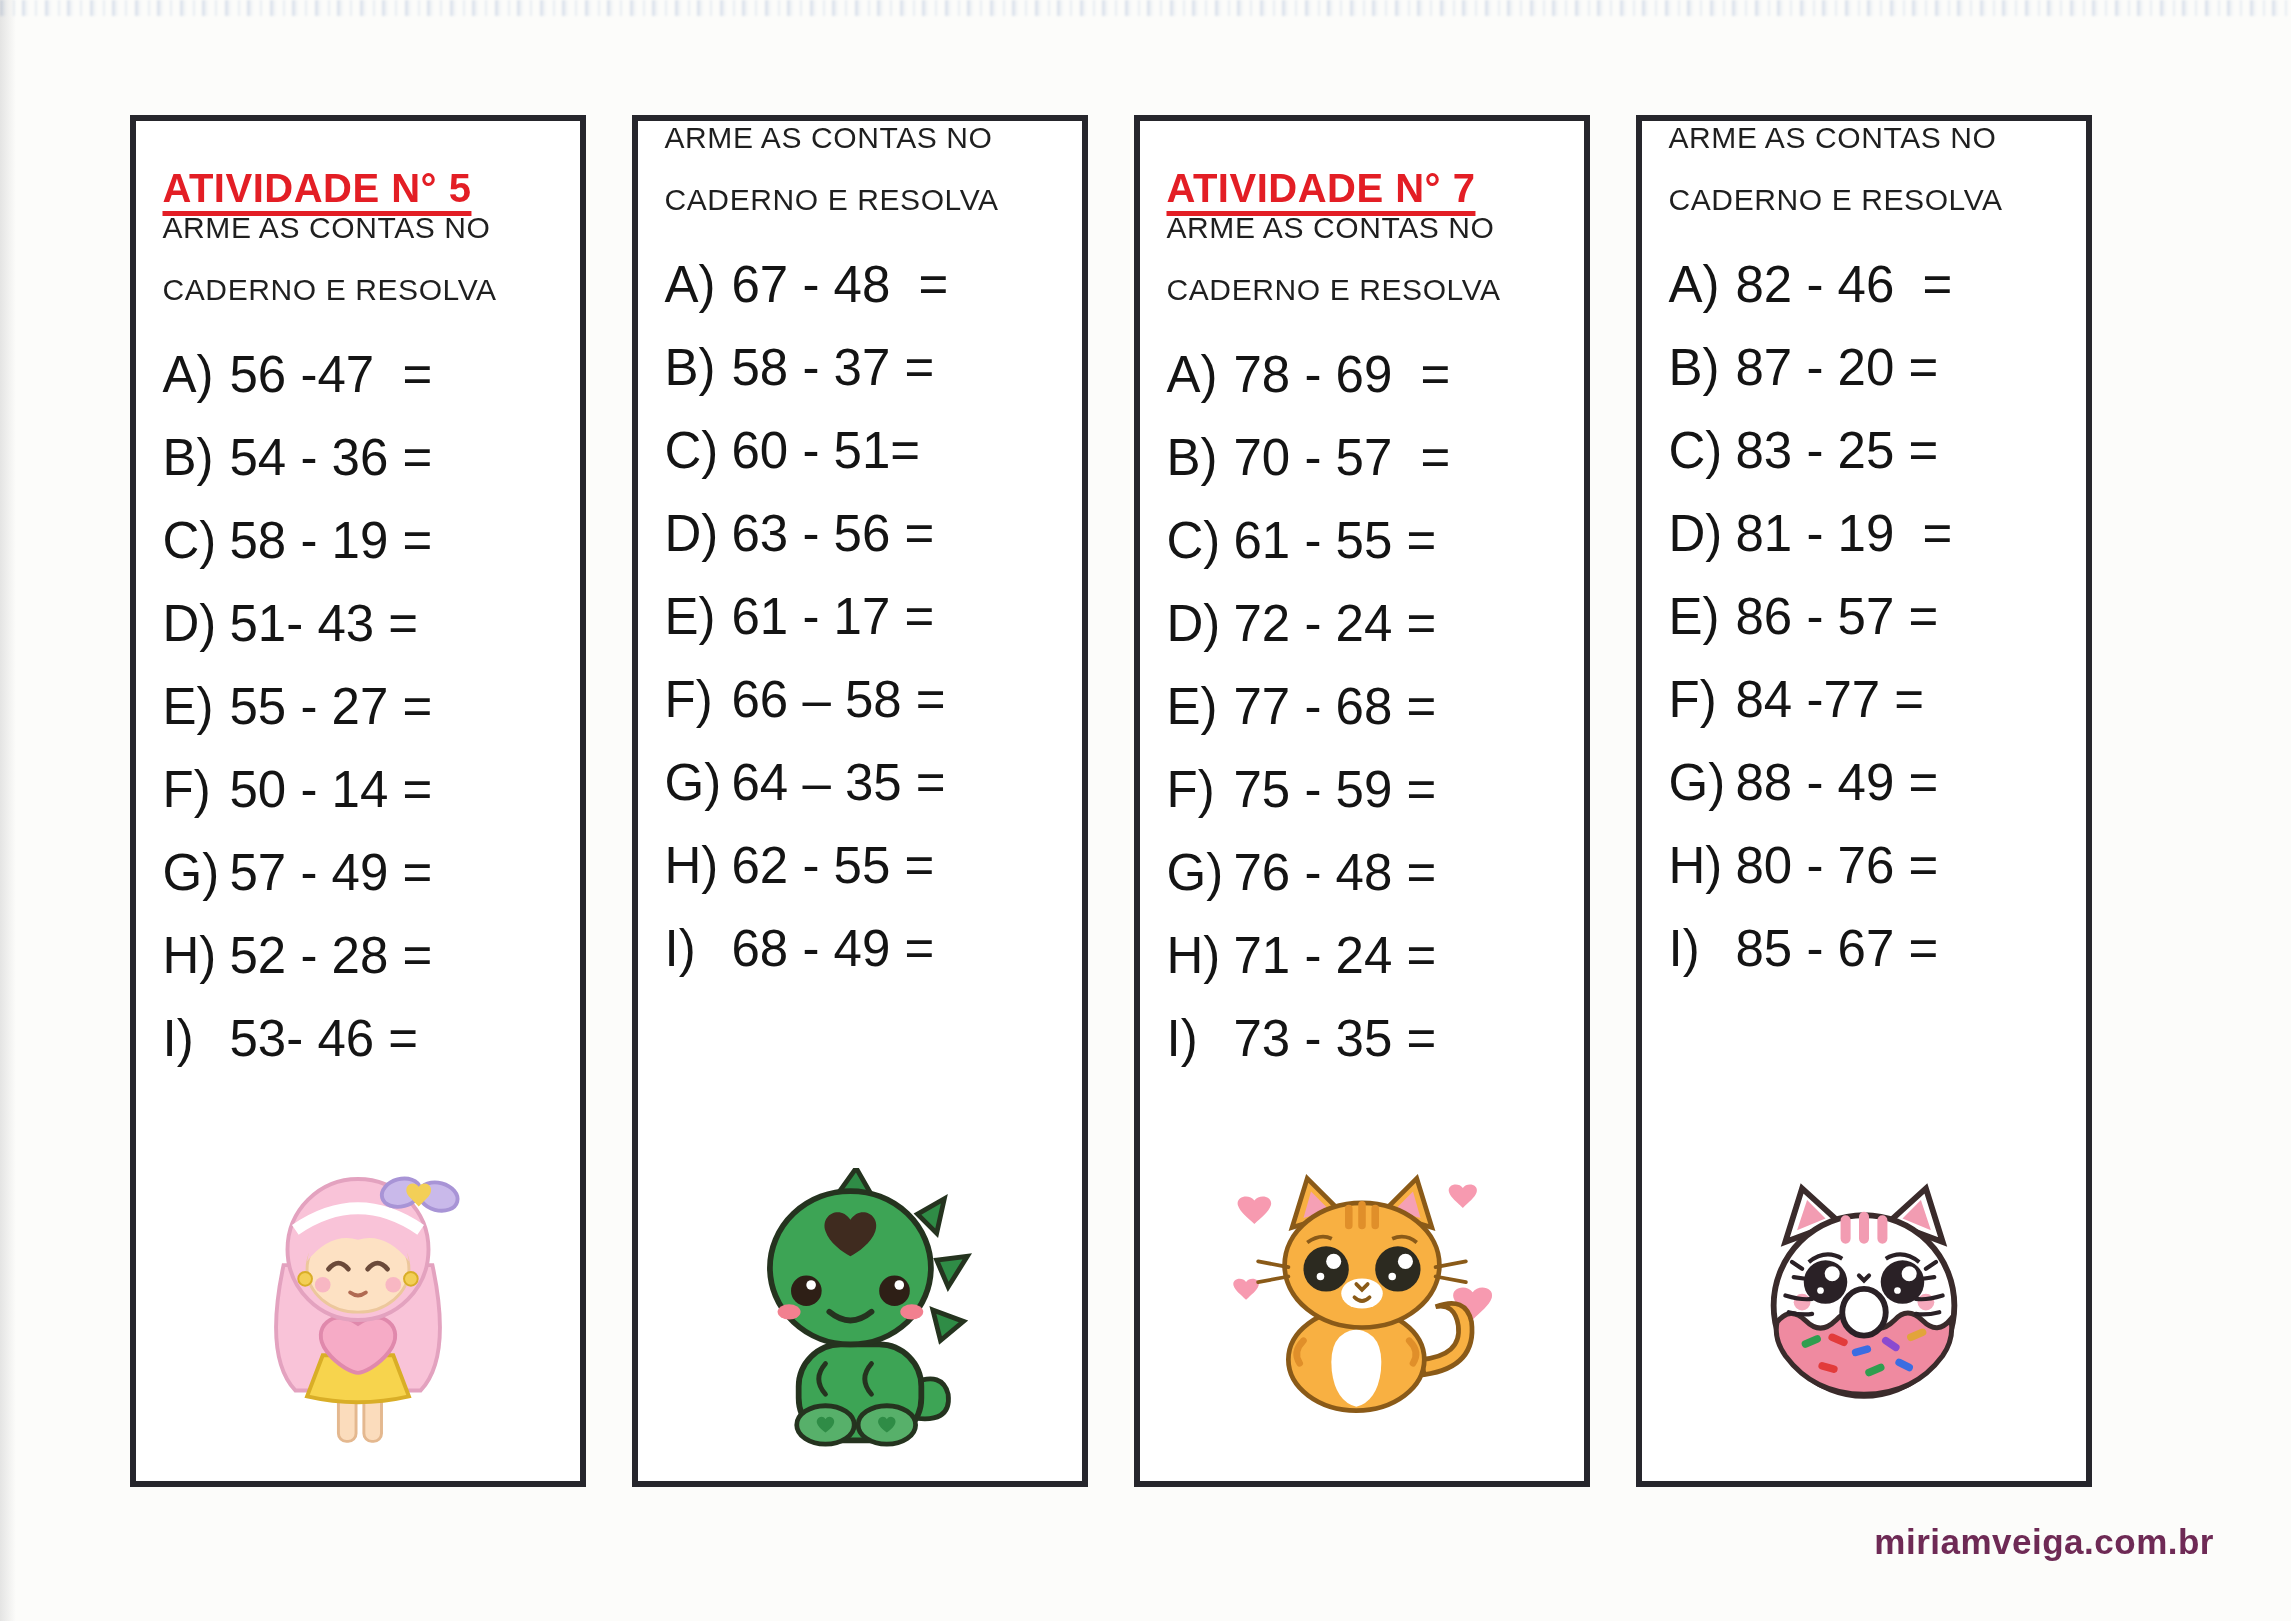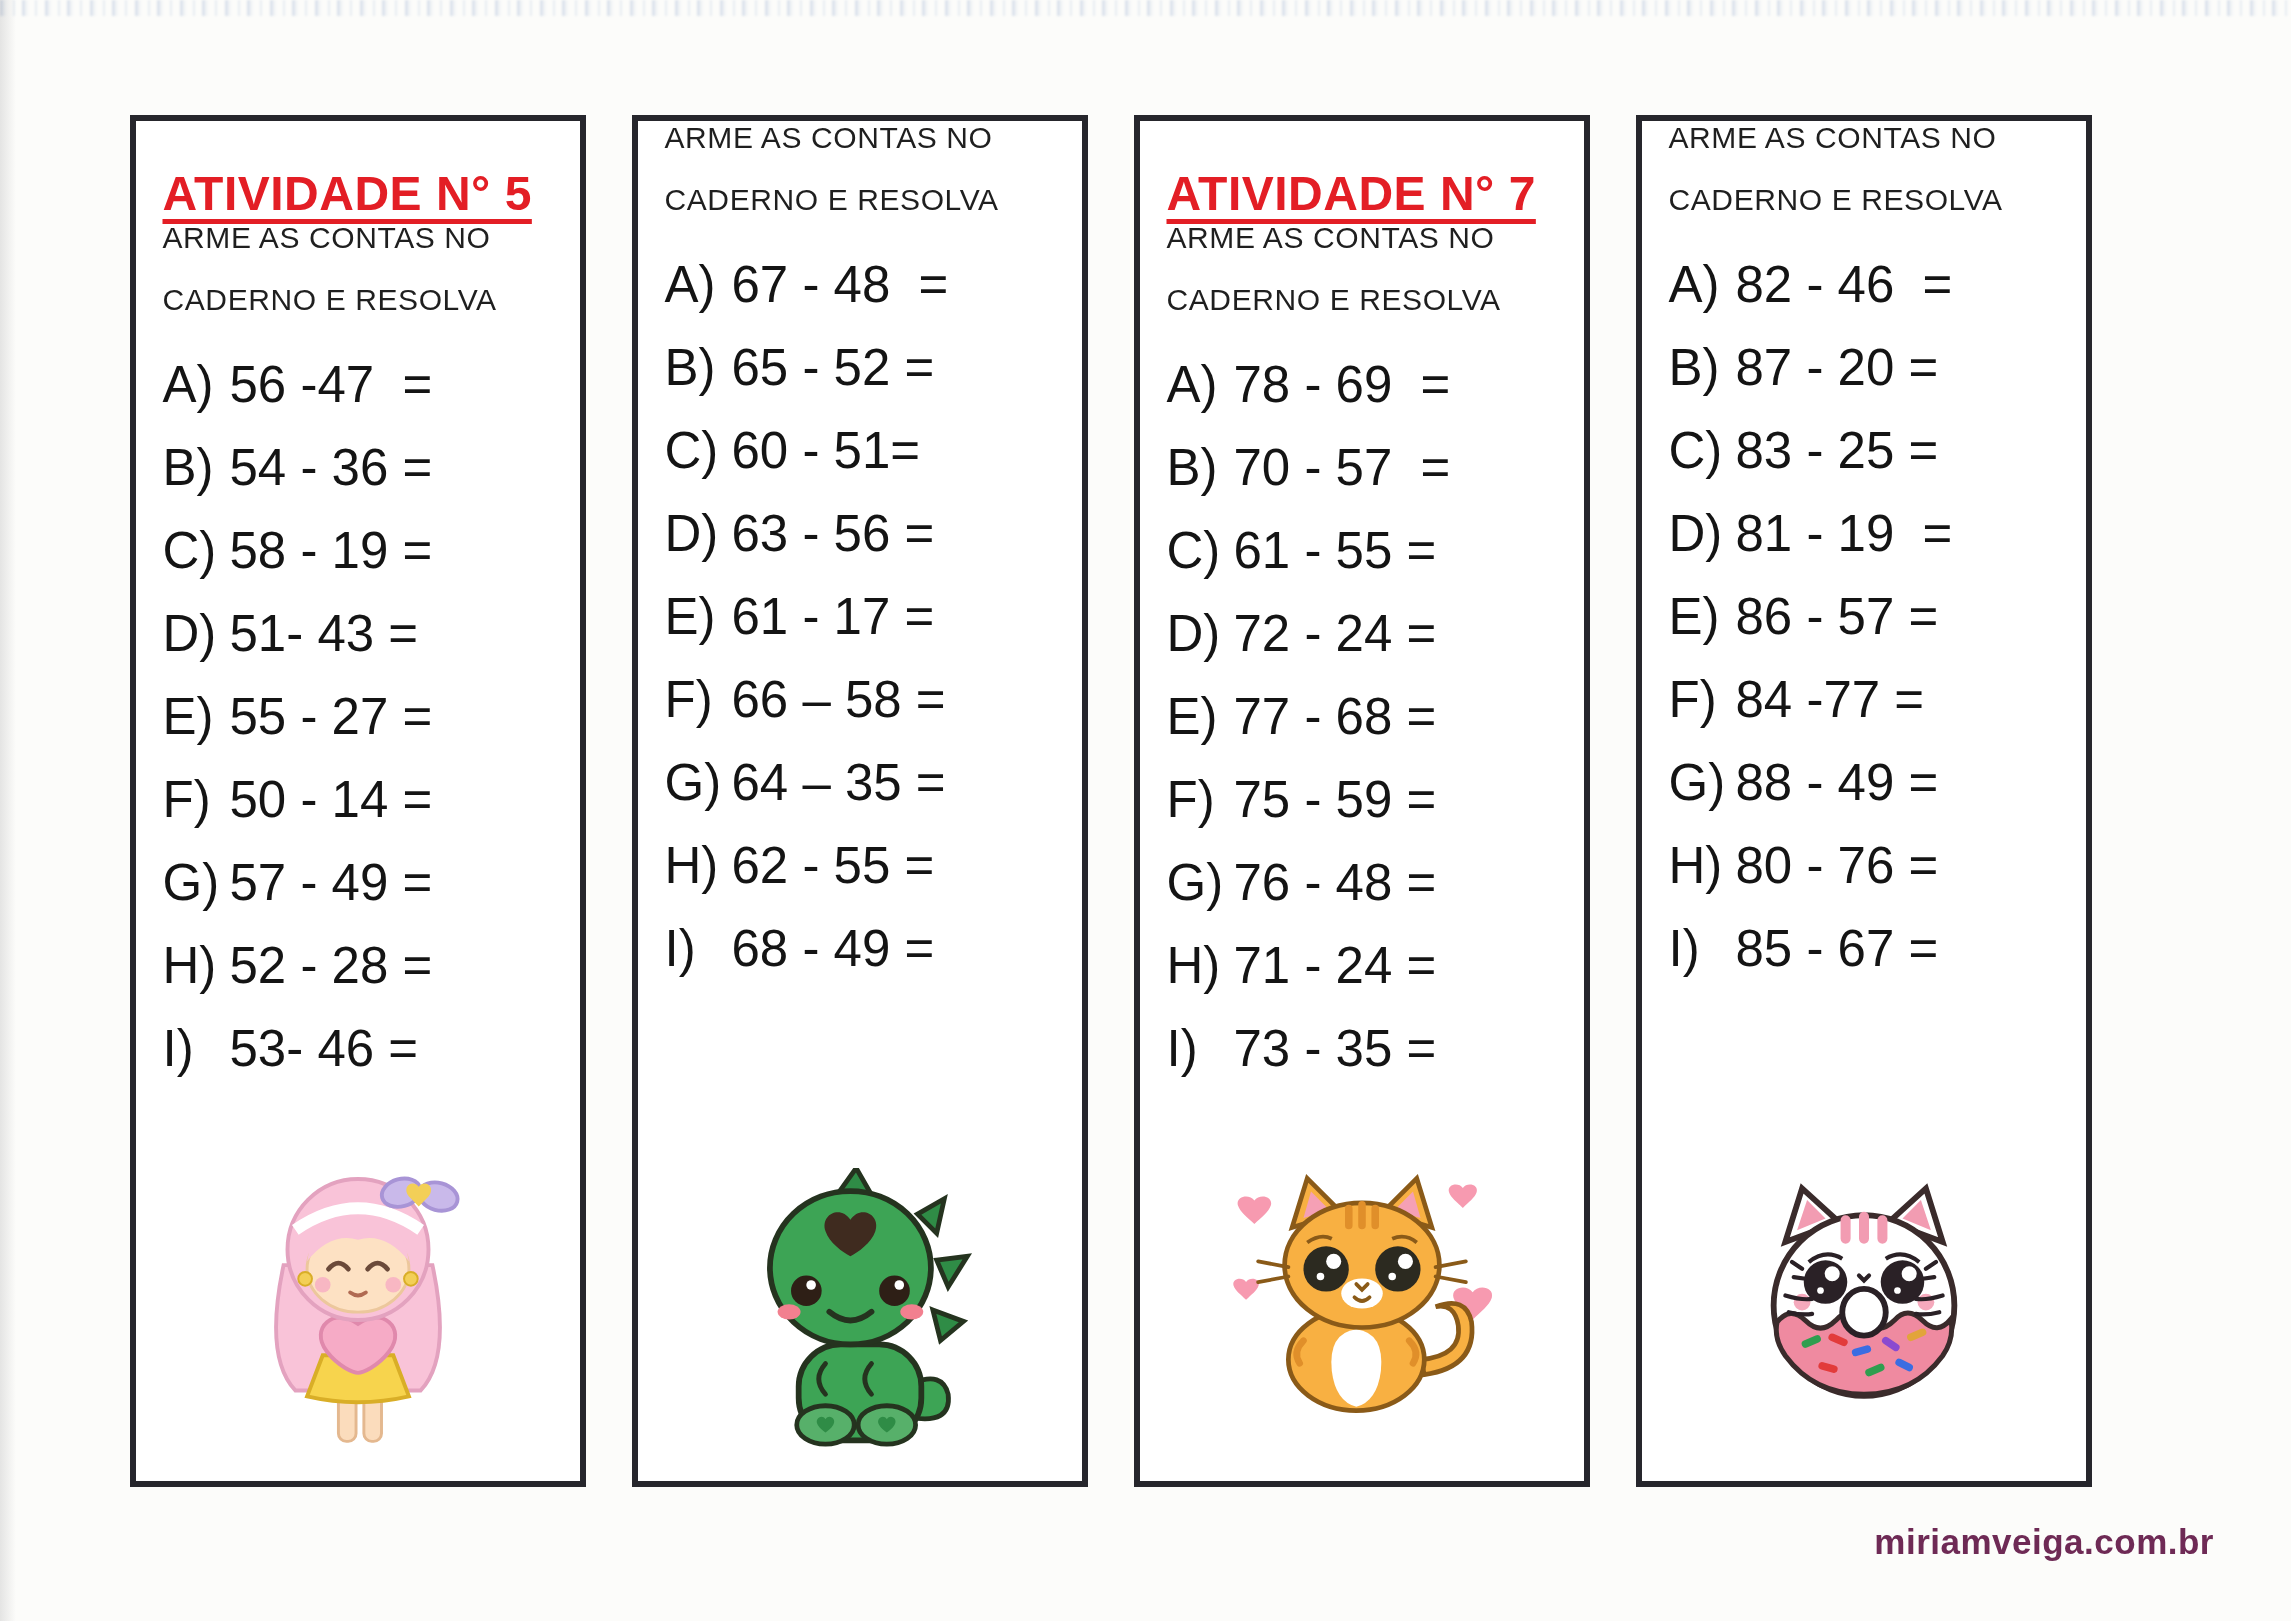--- a/index.html
+++ b/index.html
@@ -27,21 +27,21 @@
     background:linear-gradient(90deg, rgba(120,120,125,.18), transparent);
   }
   .card{
     position:absolute;top:115px;width:456px;height:1372px;
     background:#fff;border:6.9px solid var(--border);
   }
   .card.c1{left:130px;} .card.c2{left:632px;} .card.c3{left:1134px;} .card.c4{left:1636px;}
   .card-inner{padding:0 0 0 26.5px;}
   .card-title{
     display:inline-block;margin:45px 0 0 0;
-    font-size:48px;font-weight:bold;color:var(--red);letter-spacing:0.5px;
+    font-size:40px;font-weight:bold;color:var(--red);letter-spacing:0.5px;
     text-decoration:underline;text-decoration-thickness:4.9px;text-underline-offset:8.8px;text-align:center;
   }
   .instr{font-size:30px;color:#1f1f1f;letter-spacing:0.6px;}
   .instr.l1{}
   .instr.l2{margin-top:28px;}
   .problems{margin-top:25.5px;}
   .problem{
     display:flex;align-items:center;height:83px;
     font-size:51px;color:var(--ink);white-space:pre;
   }
@@ -102,21 +102,21 @@
     <circle cx="87" cy="55" r="3.5" fill="#f3cf57" stroke="#d9ae27"></circle>
   </svg>
 </div>
 
 <div class="card c2">
   <div class="card-inner">
     <div class="instr l1">ARME AS CONTAS NO</div>
     <div class="instr l2">CADERNO E RESOLVA</div>
     <div class="problems">
         <div class="problem"><span class="plabel">A)</span><span class="pexpr">67 - 48  =</span></div>
-        <div class="problem"><span class="plabel">B)</span><span class="pexpr">65 - 52 =</span></div>
+        <div class="problem"><span class="plabel">B)</span><span class="pexpr">58 - 37 =</span></div>
         <div class="problem"><span class="plabel">C)</span><span class="pexpr">60 - 51=</span></div>
         <div class="problem"><span class="plabel">D)</span><span class="pexpr">63 - 56 =</span></div>
         <div class="problem"><span class="plabel">E)</span><span class="pexpr">61 - 17 =</span></div>
         <div class="problem"><span class="plabel">F)</span><span class="pexpr">66 – 58 =</span></div>
         <div class="problem"><span class="plabel">G)</span><span class="pexpr">64 – 35 =</span></div>
         <div class="problem"><span class="plabel">H)</span><span class="pexpr">62 - 55 =</span></div>
         <div class="problem"><span class="plabel">I)</span><span class="pexpr">68 - 49 =</span></div>
       </div>
   </div>
   <svg class="mascot m-dino" width="230" height="280" viewBox="0 0 120 146">

